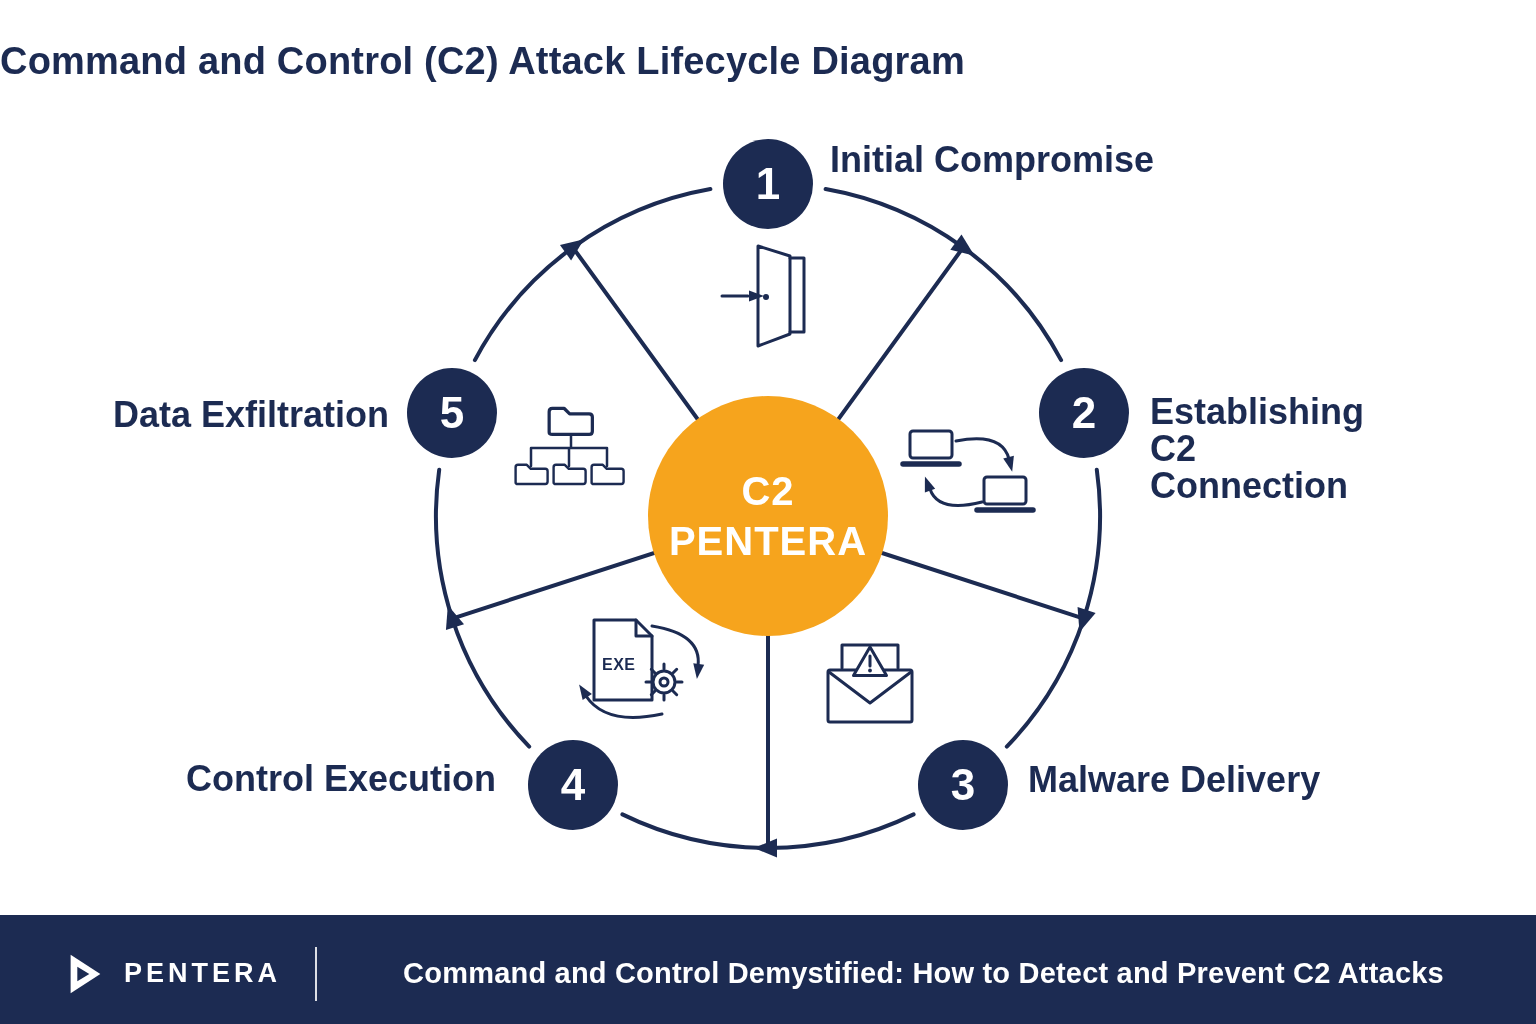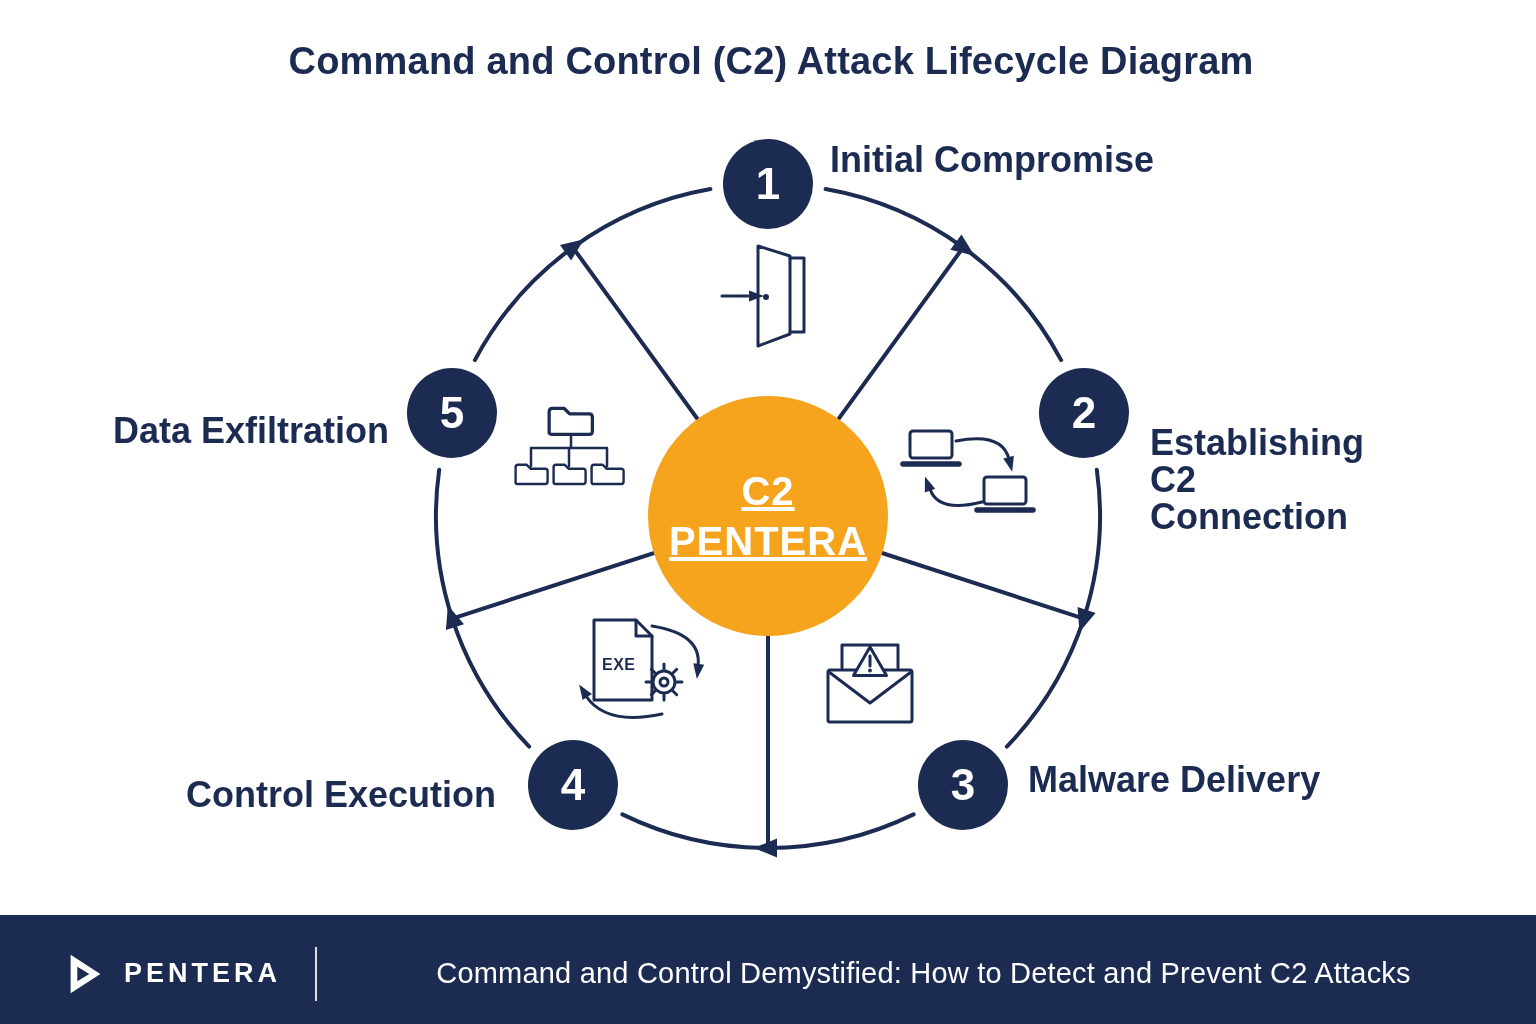--- a/index.html
+++ b/index.html
@@ -9,58 +9,58 @@
     --bg:#FFFFFF;
   }
   *{box-sizing:border-box;}
   html,body{margin:0;padding:0;}
   body{
     width:1536px;height:1024px;position:relative;overflow:hidden;
     background:var(--bg);
     font-family:"Liberation Sans","DejaVu Sans",sans-serif;
   }
   .title{
-    position:absolute;left:0;right:0;top:40px;text-align:center;
-    font-size:38px;font-weight:800;color:var(--navy);letter-spacing:.2px;padding-left:6px;
+    position:absolute;left:0;right:0;top:40px;
+    font-size:38px;font-weight:800;color:var(--navy);letter-spacing:.2px;
   }
   svg.wheel{position:absolute;left:0;top:0;}
   .line4{stroke:var(--navy);stroke-width:4;fill:none;stroke-linecap:round;stroke-linejoin:round;}
   .line3{stroke:var(--navy);stroke-width:3;fill:none;stroke-linecap:round;stroke-linejoin:round;}
   .line5{stroke:var(--navy);stroke-width:5.5;fill:none;stroke-linecap:round;}
   .fillnavy{fill:var(--navy);stroke:none;}
   .whitefill{fill:#fff;}
   .exe-text{font:700 16px "Liberation Sans","DejaVu Sans",sans-serif;fill:var(--navy);letter-spacing:.5px;stroke:none;}
   .badge{
     position:absolute;width:90px;height:90px;border-radius:50%;
     background:var(--navy);color:#fff;display:flex;align-items:center;justify-content:center;
     font-size:44px;font-weight:700;transform:translate(-50%,-50%);
   }
   .label{
     position:absolute;font-size:36px;font-weight:700;color:var(--navy);
     line-height:37px;white-space:nowrap;
   }
-  .label.wrap{white-space:normal;margin-top:31px;}
-  .label.right{text-align:right;margin-top:16px;}
+  .label.wrap{white-space:normal;}
+  .label.right{text-align:right;}
   .center-label{
     position:absolute;left:768px;top:516px;transform:translate(-50%,-50%);
-    color:#fff;font-size:40px;font-weight:800;text-align:center;line-height:1.25;letter-spacing:1px;text-decoration:underline;
+    color:#fff;font-size:40px;font-weight:800;text-align:center;line-height:1.25;letter-spacing:1px;
   }
   .footer{
     position:absolute;left:0;top:915px;width:1536px;height:109px;
     background:var(--navy);display:flex;align-items:center;
     padding:8px 40px 0 62px;
   }
   .brand{
     color:#fff;font-size:27px;font-weight:700;letter-spacing:4px;margin-left:16px;
   }
   .divider{
     width:2px;height:54px;background:rgba(255,255,255,.85);margin:0 34px;
   }
   .tagline{
-    flex:1;text-align:center;color:#fff;font-size:29px;font-weight:400;letter-spacing:.2px;
+    flex:1;text-align:center;color:#fff;font-size:29px;font-weight:700;letter-spacing:.2px;
   }
 </style>
 </head>
 <body>
 
 <div class="title">Command and Control (C2) Attack Lifecycle Diagram</div>
 
 <svg class="wheel" width="1536" height="915" viewBox="0 0 1536 915">
   <defs>
     <path id="folder" d="M2 28 L2 9 Q2 6 5 6 L16 6 L21 11 L39 11 Q42 11 42 14 L42 27 Q42 30 39 30 L5 30 Q2 30 2 28 Z"></path>

